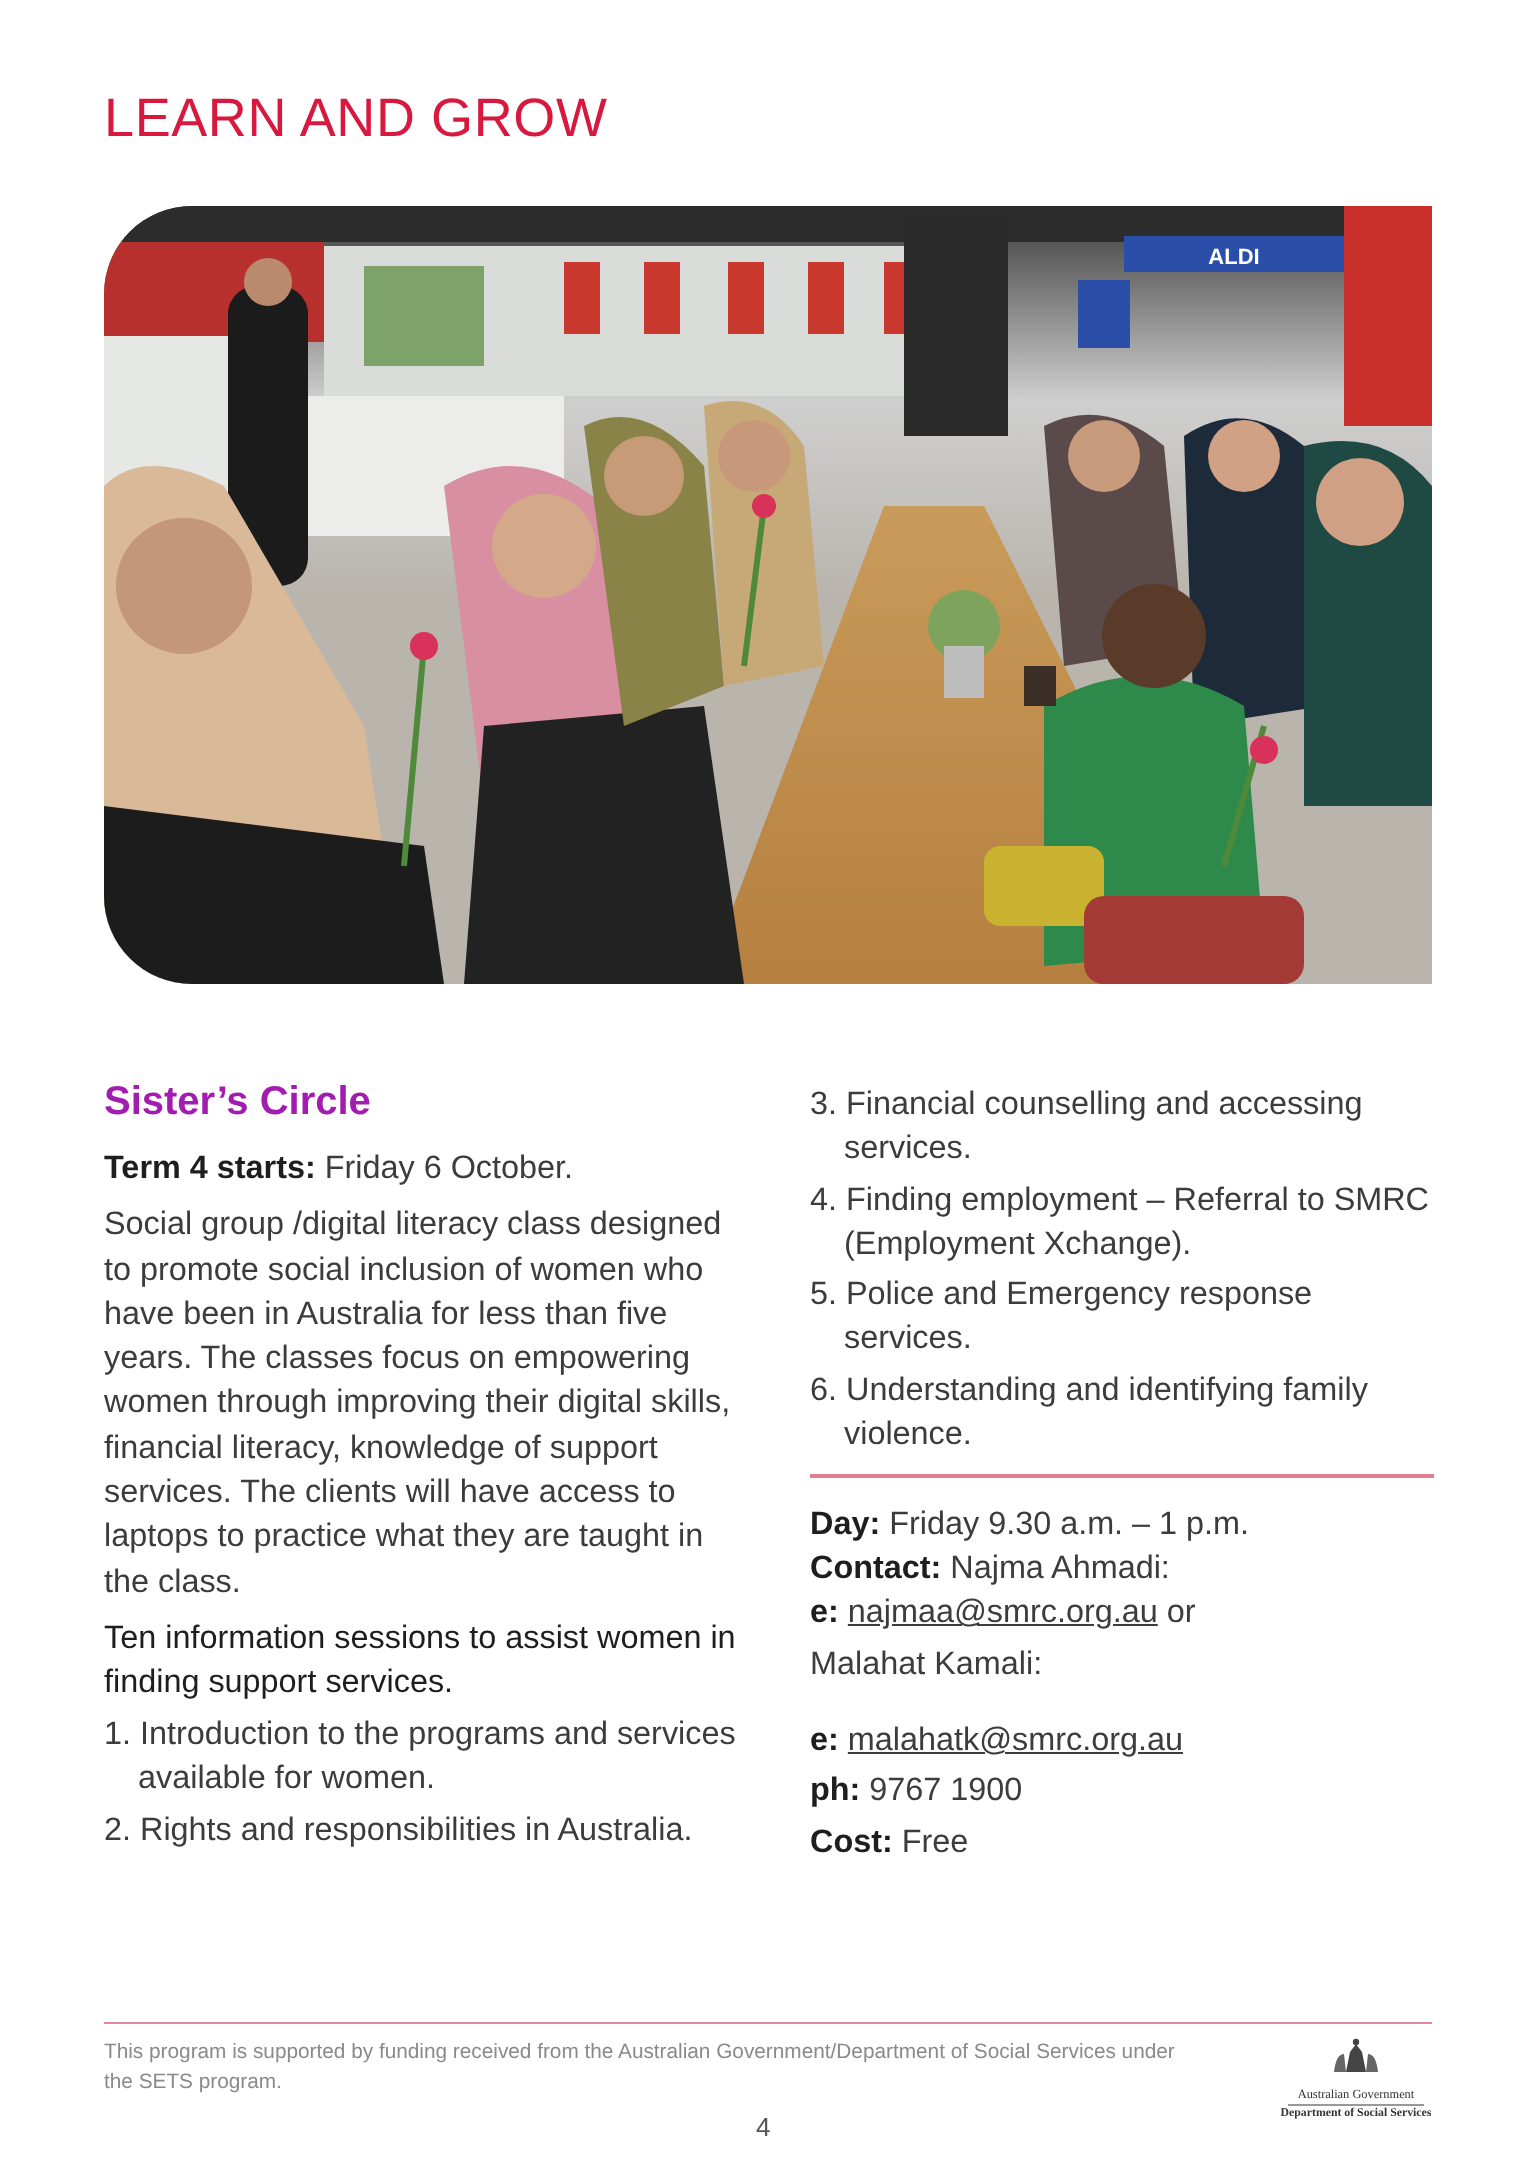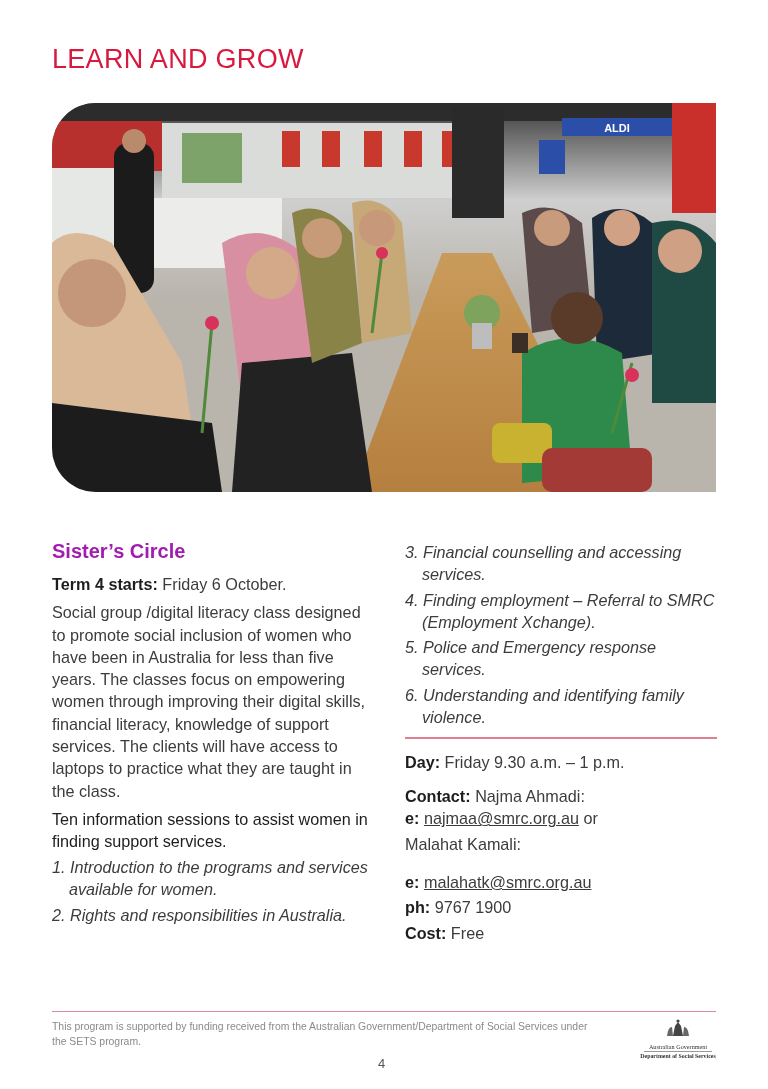--- a/index.html
+++ b/index.html
@@ -11,21 +11,21 @@
            border-radius:44px 0 0 44px; overflow:hidden; }
   .photo svg { display:block; width:100%; height:100%; }
   .col-left { position:absolute; left:52px; top:540px; width:320px; }
   .col-right { position:absolute; left:405px; top:541px; width:312px; }
   .sub { color:#a21caf; font-weight:bold; font-size:20px; margin:0 0 11px 0; line-height:1.1; }
   p, li, .line { font-size:16.2px; line-height:22.3px; margin:0; color:#3c3c3c; }
   .b { font-weight:bold; color:#1e1e1e; }
   .para { margin-bottom:4px; }
   .termline { margin-bottom:6px; }
   .heading2 { color:#1e1e1e; font-size:16.2px; line-height:22px; margin:6px 0 4px 0; }
-  ol { list-style:none; margin:0; padding:0;font-style:italic; }
+  ol { list-style:none; margin:0; padding:0; }
   ol li { padding-left:17px; text-indent:-17px; margin-bottom:3px; }
   .divider { height:1.5px; background:#e07f8f; margin:9px 0 12px 0; }
   .email { text-decoration:underline; color:#3c3c3c; }
   .right-block .line { margin-bottom:3px; }
   .footer-rule { position:absolute; left:52px; top:1011px; width:664px; height:1.2px; background:#e0899a; }
   .footer-text { position:absolute; left:52px; top:1020px; width:540px; font-size:10.4px;
                  line-height:14.5px; color:#8a8a8a; }
   .pagenum { position:absolute; left:378px; top:1056px; font-size:13px; color:#555; }
   .gov-logo { position:absolute; left:640px; top:1018px; width:76px; text-align:center; }
   .gov-logo .l1 { font-family:"Liberation Serif", serif; font-size:6.2px; color:#333; margin-top:1px; }
@@ -125,21 +125,21 @@
 
 <div class="col-right">
   <ol>
     <li>3. Financial counselling and accessing services.</li>
     <li>4. Finding employment – Referral to SMRC (Employment Xchange).</li>
     <li>5. Police and Emergency response services.</li>
     <li>6. Understanding and identifying family violence.</li>
   </ol>
   <div class="divider"></div>
   <div class="right-block">
-    <div class="line" style="margin-bottom:12px"><span class="b">Day:</span><span> Friday 9.30 a.m. – 1 p.m.</span></div>
+    <div class="line" style="margin-bottom:0"><span class="b">Day:</span><span> Friday 9.30 a.m. – 1 p.m.</span></div>
     <div class="line" style="margin-bottom:0"><span class="b">Contact:</span><span> Najma Ahmadi:</span></div>
     <div class="line"><span class="b">e:</span> <a class="email">najmaa@smrc.org.au</a><span> or</span></div>
     <div class="line" style="margin-bottom:16px">Malahat Kamali:</div>
     <div class="line"><span class="b">e:</span> <a class="email">malahatk@smrc.org.au</a></div>
     <div class="line"><span class="b">ph:</span><span> 9767 1900</span></div>
     <div class="line"><span class="b">Cost:</span><span> Free</span></div>
   </div>
 </div>
 
 <div class="footer-rule"></div>

